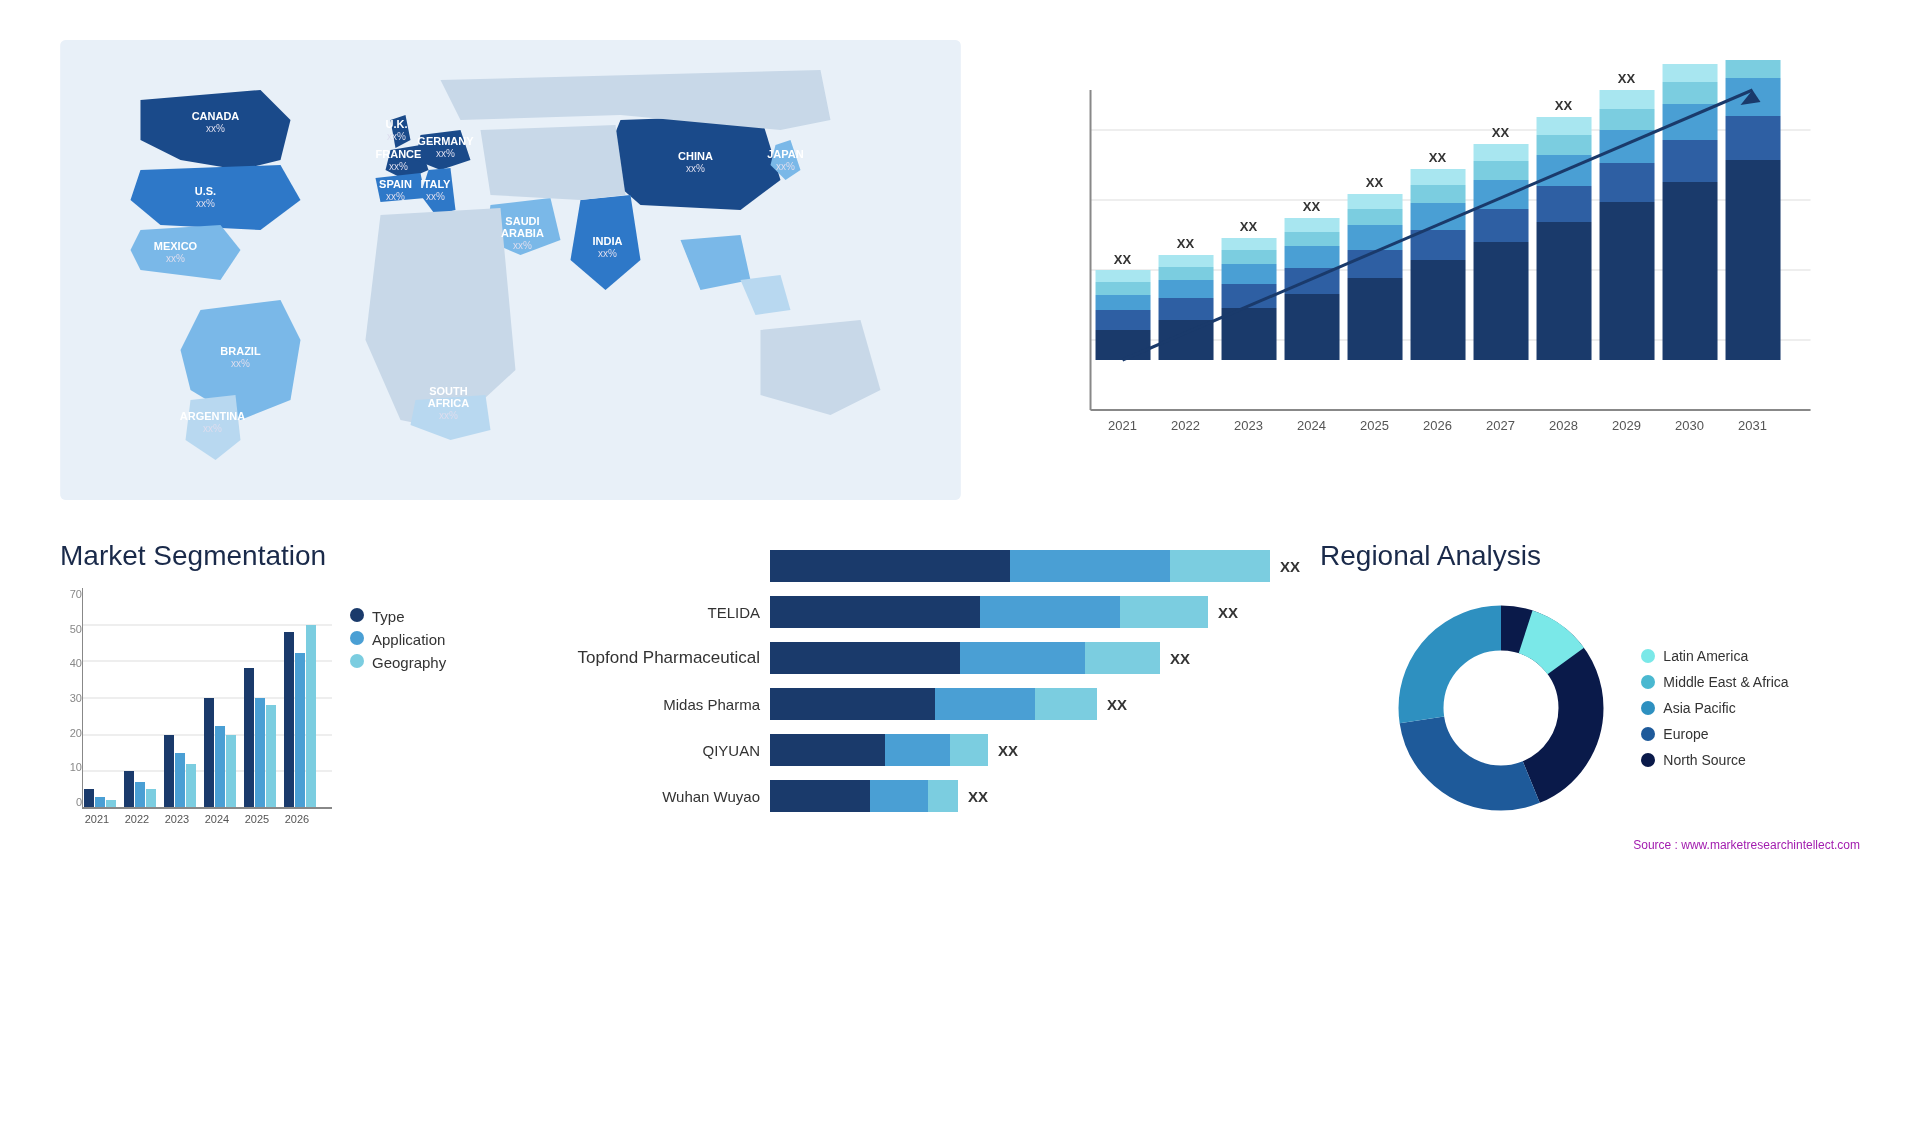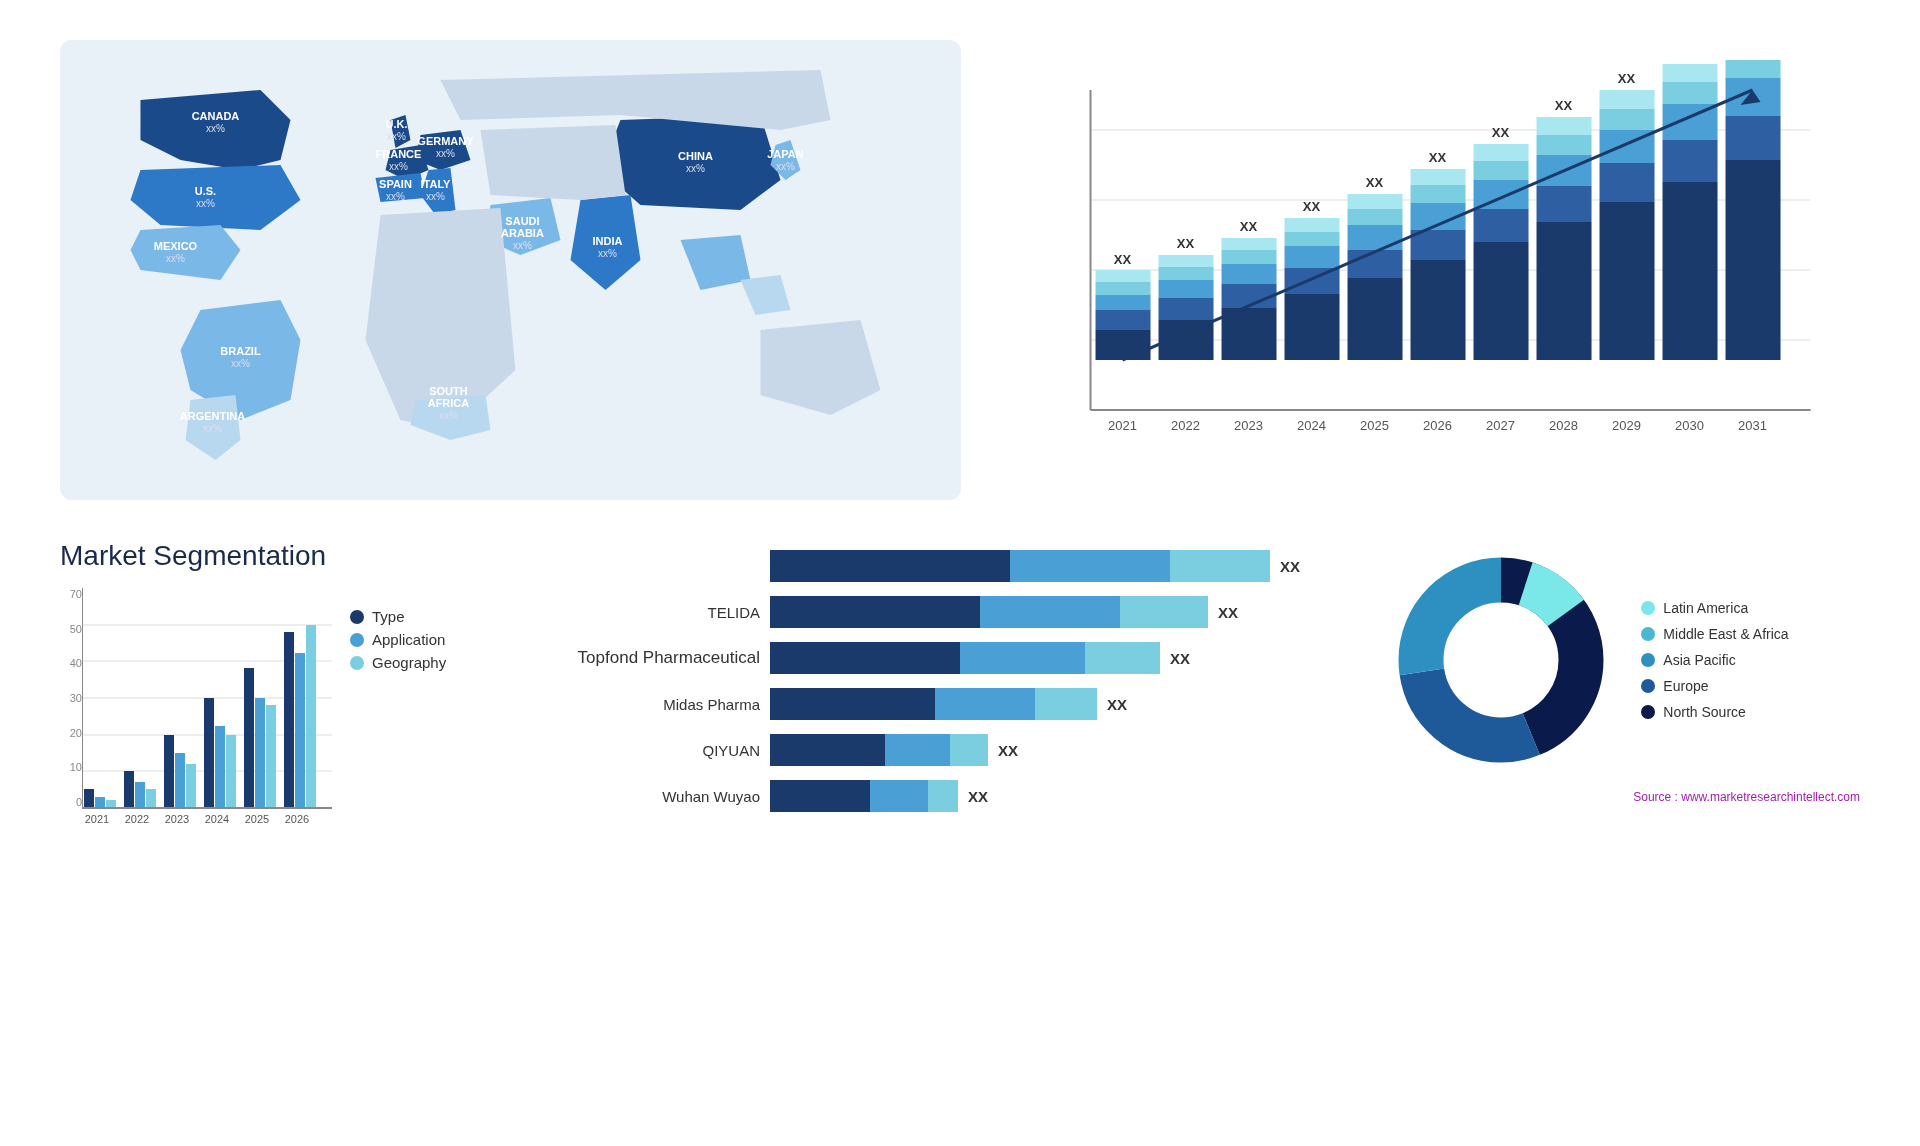--- a/index.html
+++ b/index.html
@@ -44,21 +44,21 @@
     .top-section {
       display: flex;
       gap: 40px;
       margin-bottom: 40px;
       height: 460px;
     }
     .map-container {
       flex: 1.1;
       position: relative;
       background: #f0f4fa;
-      border-radius: 12px;
+      border-radius: 6px;
       overflow: hidden;
     }
     .bar-chart-container {
       flex: 1;
       position: relative;
       padding: 20px 20px 40px 20px;
     }
     
     .bottom-section {
       display: flex;
@@ -81,21 +81,21 @@
       margin-bottom: 16px;
     }
     .seg-legend {
       margin-top: 10px;
       display: flex;
       flex-direction: column;
       gap: 6px;
     }
     .legend-item {
       display: flex;
-      align-items: center;
+      align-items: flex-start;
       gap: 8px;
       font-size: 15px;
       color: #333;
     }
     .legend-dot {
       width: 14px;
       height: 14px;
       border-radius: 50%;
     }
 
@@ -557,20 +557,21 @@
               <div class="player-bar-seg" style="width:30px;background:#7bcde0;"></div>
             </div>
             <span class="player-xx">XX</span>
           </div>
         </div>
 
       </div>
     </div>
 
     <div class="regional-section">
+      <div class="section-title">Regional Analysis</div>
       <div class="regional-chart">
 
         <svg width="220" height="220" viewBox="0 0 220 220">
 
           <circle cx="110" cy="110" r="80" fill="none" stroke="#0a1a4a" stroke-width="45" stroke-dasharray="219.9 502.65" stroke-dashoffset="0" transform="rotate(-90 110 110)"></circle>
 
           <circle cx="110" cy="110" r="80" fill="none" stroke="#1e5a9a" stroke-width="45" stroke-dasharray="144.5 502.65" stroke-dashoffset="-219.9" transform="rotate(-90 110 110)"></circle>
 
           <circle cx="110" cy="110" r="80" fill="none" stroke="#2e90c0" stroke-width="45" stroke-dasharray="138.2 502.65" stroke-dashoffset="-364.4" transform="rotate(-90 110 110)"></circle>
 

